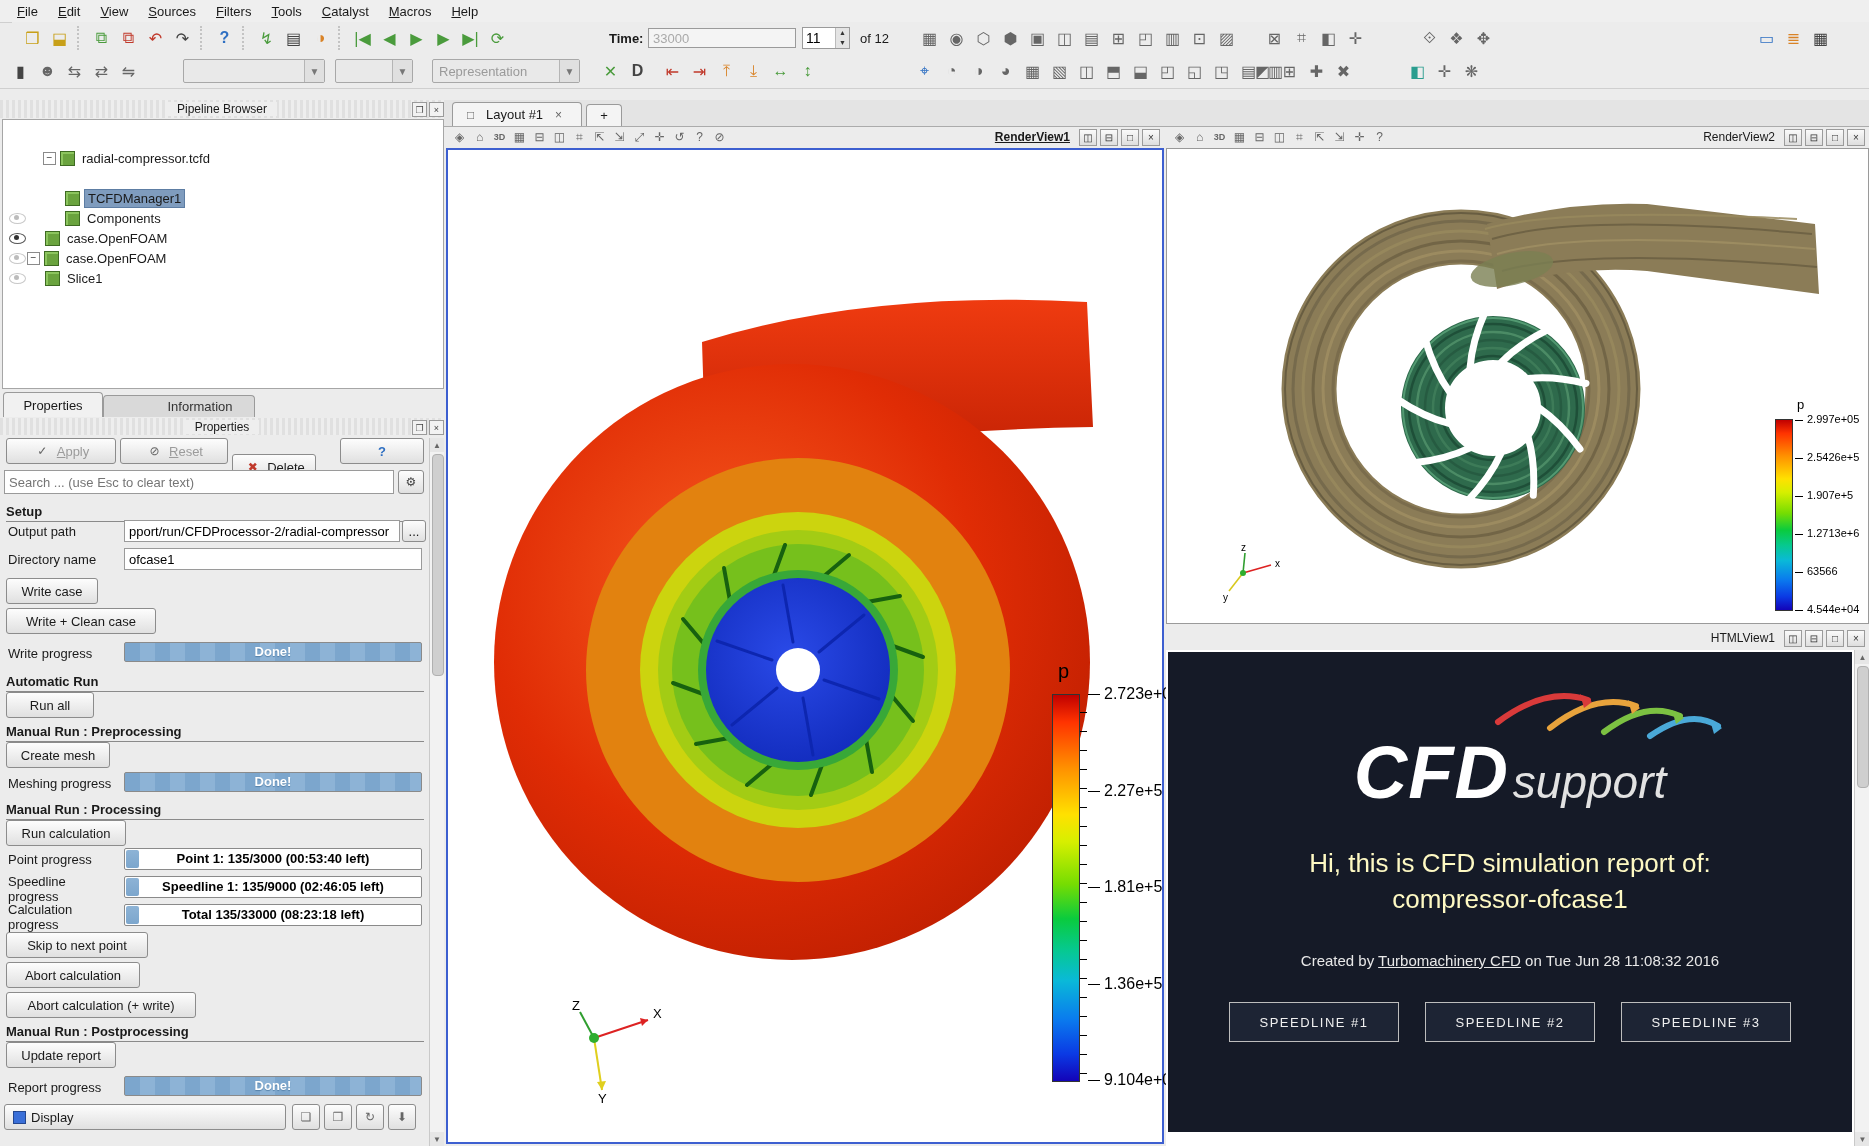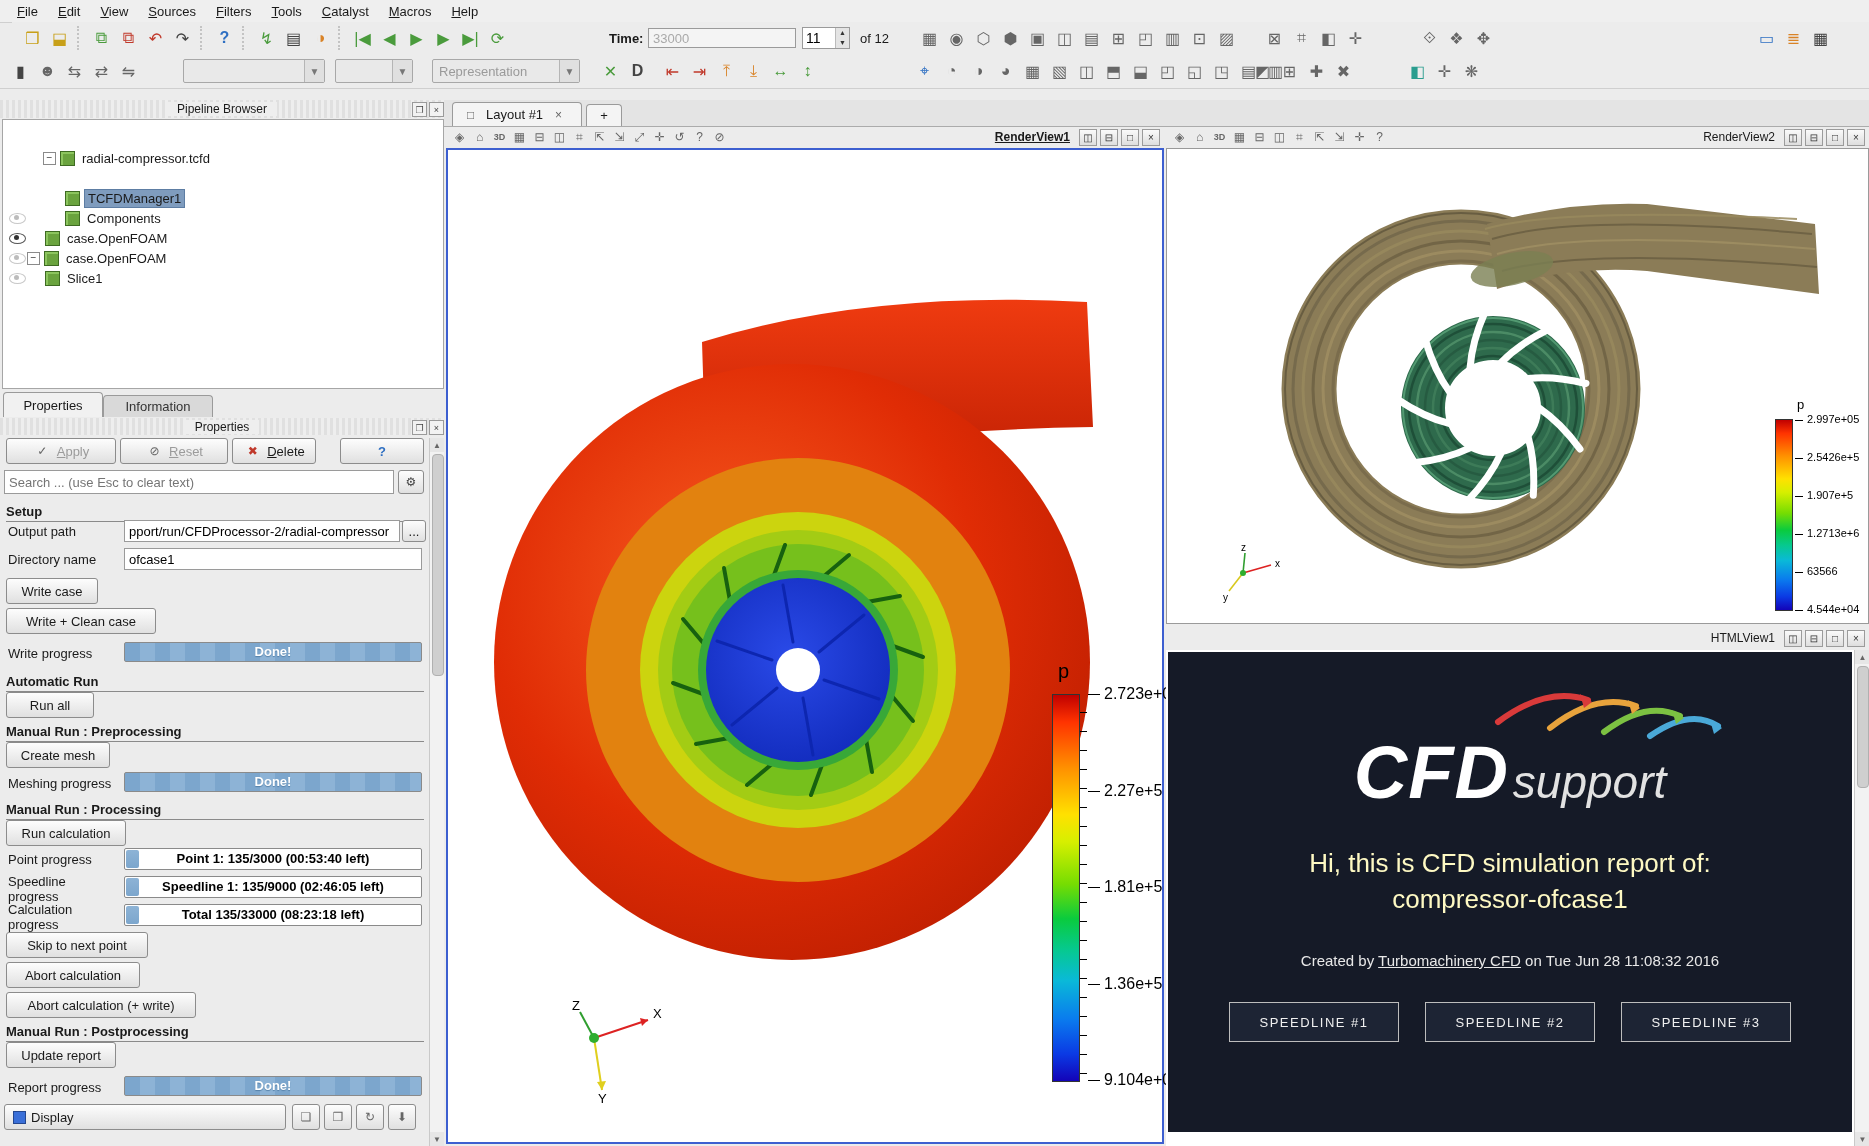--- a/index.html
+++ b/index.html
@@ -60,21 +60,21 @@
         box-shadow:inset 0 3px 0 #c4c4c4;flex:0 0 auto;}
   .tableicon{width:13px;height:13px;border:1px solid #777;background:#fff;flex:0 0 auto;
         background-image:repeating-linear-gradient(0deg,#b9b9b9 0 1px,transparent 1px 4px),
                          repeating-linear-gradient(90deg,#b9b9b9 0 1px,transparent 1px 4px);}
   .eye{position:absolute;width:15px;height:9px;border:1px solid #555;border-radius:50%;}
   .eye::after{content:"";position:absolute;left:4px;top:1px;width:5px;height:5px;border-radius:50%;background:#333;}
   .eye.faint{opacity:.32;}
   .ptab{position:absolute;border:1px solid #9a9a9a;border-bottom:none;border-radius:4px 4px 0 0;
         display:flex;align-items:center;justify-content:center;font-size:13px;}
   .ptab.active{background:#f1f1f1;z-index:2;}
-  .ptab.inactive{background:#d9d9d9;color:#333;}
+  .ptab.inactive{background:#d9d9d9;color:#333;padding-left:42px;}
   .sect{position:absolute;font-weight:bold;border-bottom:1px solid #8a8a8a;width:418px;padding-bottom:2px;}
   .flabel{position:absolute;font-size:13px;}
   .field{position:absolute;border:1px solid #9a9a9a;background:#fff;font-size:13px;
          font-family:"Liberation Sans",sans-serif;padding:0 4px;box-sizing:border-box;}
   .prog{position:absolute;border:1px solid #8a8a8a;box-sizing:border-box;text-align:center;
         font-weight:bold;font-size:13px;border-radius:2px;overflow:hidden;}
   .prog.done{background:repeating-linear-gradient(90deg,#7ca6cd 0 15px,#8db3d6 15px 30px);
         color:#fff;text-shadow:0 1px 1px #5580a8;}
   .prog.partial{background:#fff;color:#000;}
   .prog.partial::before{content:"";position:absolute;left:1px;top:1px;bottom:1px;width:13px;
@@ -324,21 +324,21 @@
   </div>
 
   <div class="btn uln disabled" style="left:6px;top:438px;width:110px;height:26px">
     <span class="ic sm" data-g="✓"></span>
     <span class="bl">Apply</span>
   </div>
   <div class="btn uln disabled" style="left:120px;top:438px;width:108px;height:26px">
     <span class="ic sm" data-g="⊘"></span>
     <span class="bl">Reset</span>
   </div>
-  <div class="btn uln" style="left:232px;top:438px;width:84px;height:26px">
+  <div class="btn uln" style="left:232px;top:454px;width:84px;height:26px">
     <span class="ic sm red" data-g="✖"></span>
     <span class="bl">Delete</span>
   </div>
   <div class="btn" style="left:340px;top:438px;width:84px;height:26px">
     <span class="bl blue" style="font-weight:bold">?</span>
   </div>
 
   <input class="abs field" style="left: 4px; top: 470px; width: 390px; height: 24px;" placeholder="Search ... (use Esc to clear text)">
   <div class="btn" style="left:398px;top:470px;width:26px;height:24px;padding:0">
     <span class="ic sm dark" data-g="⚙"></span>

